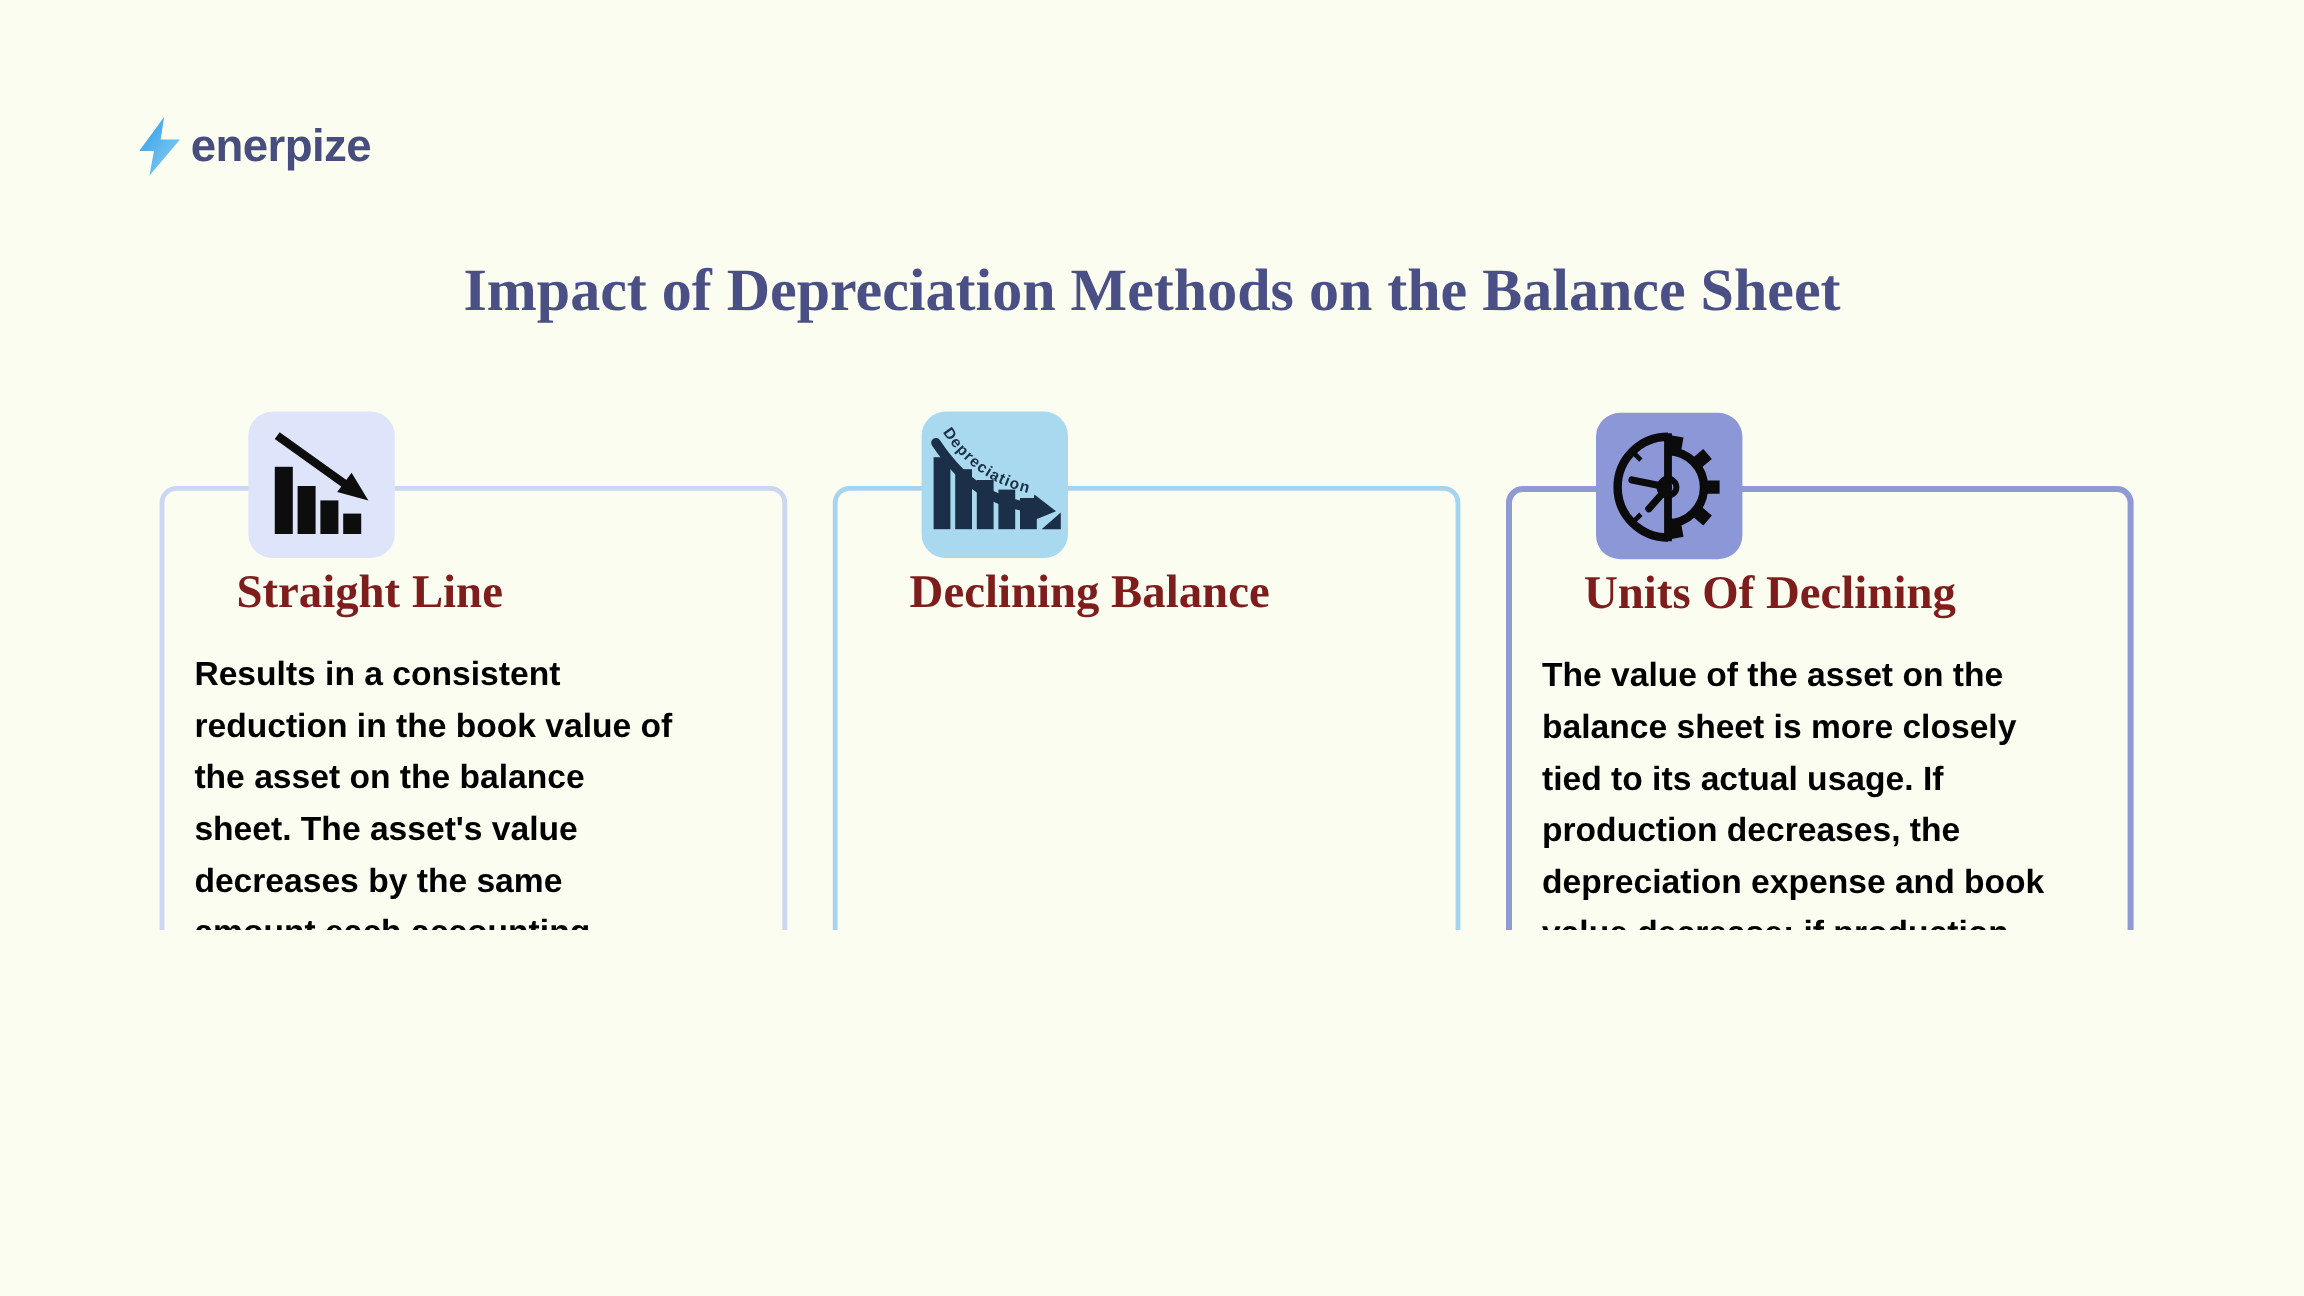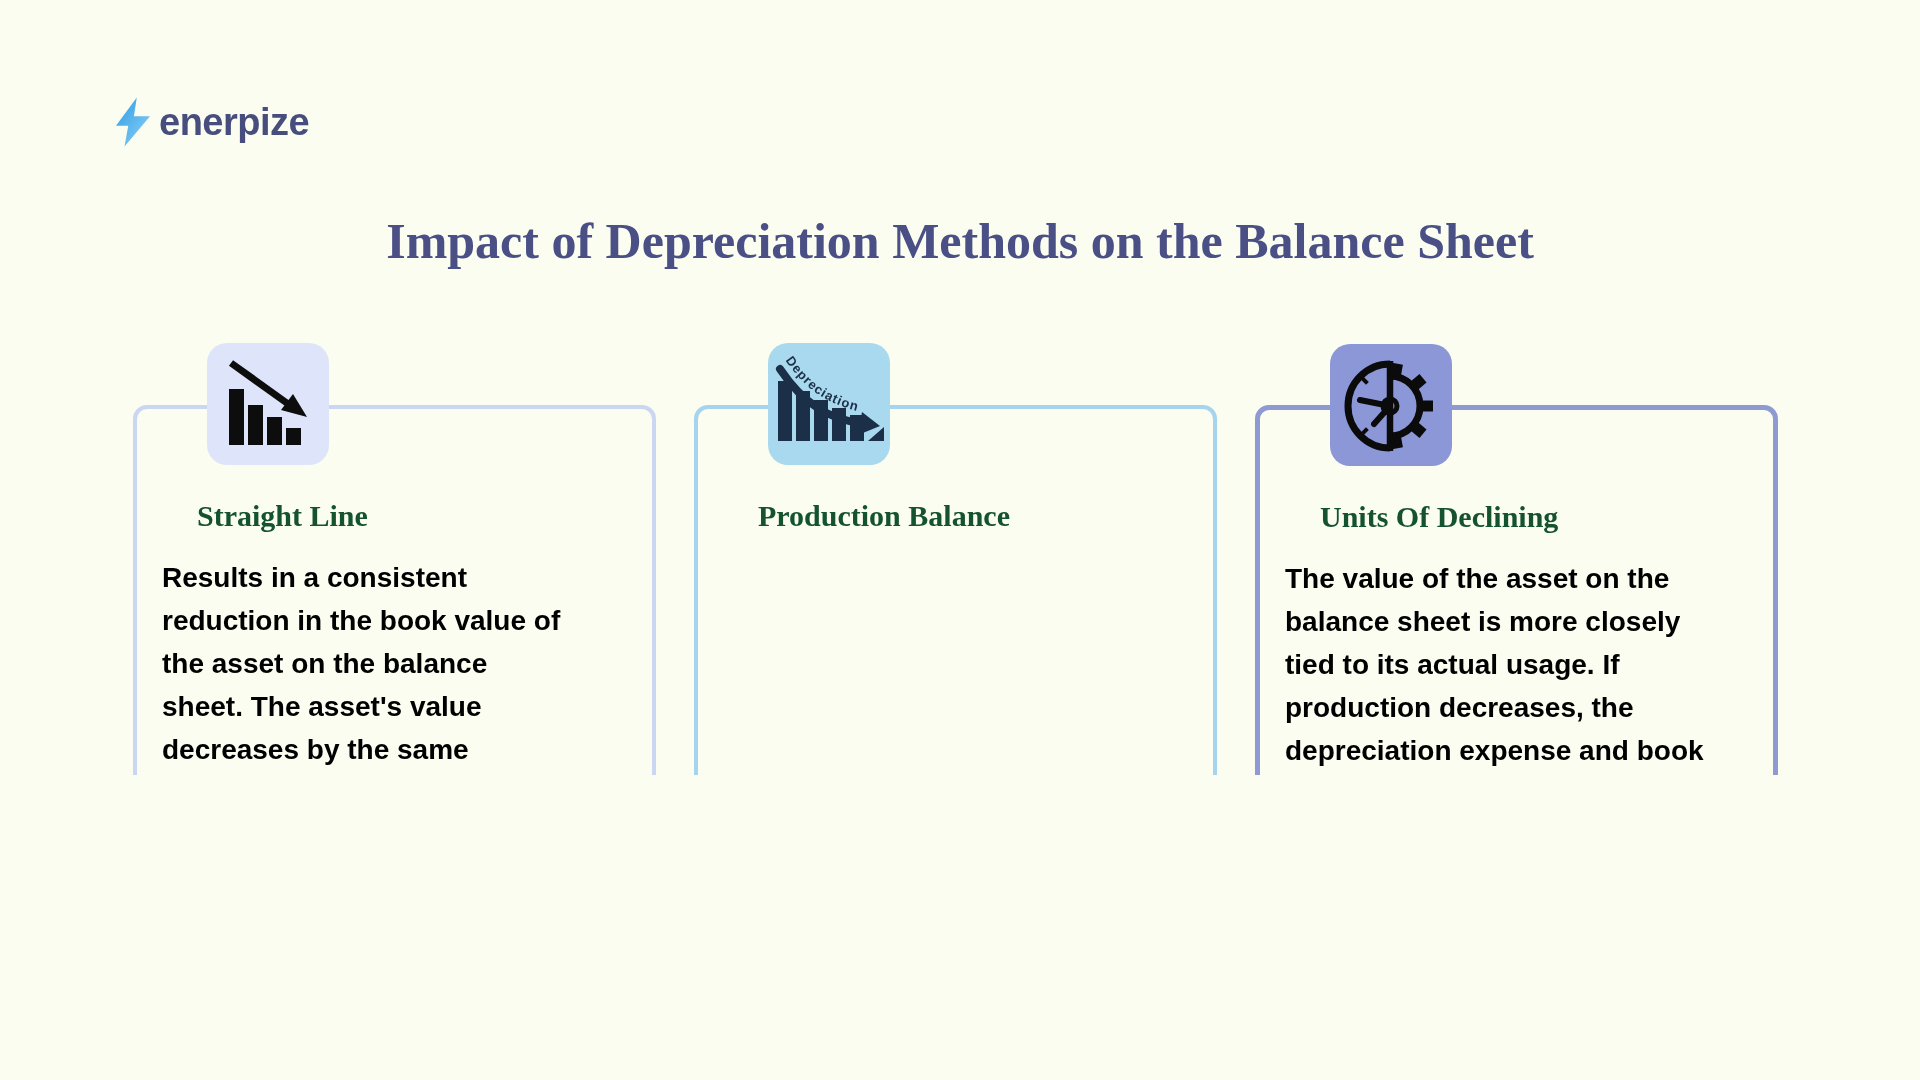--- a/index.html
+++ b/index.html
@@ -23,22 +23,22 @@
     position:relative; width:523px; height:530px; background:#fafdf0;
     border:4px solid #ccd; border-radius:14px;
   }
   .card.card-3 { border-width:5px; }
   .tile {
     position:absolute; top:-66px; left:70px; width:122px; height:122px;
     border-radius:20px; display:flex; align-items:center; justify-content:center;
   }
   .tile svg { width:122px; height:122px; display:block; }
   .card h2 {
-    margin:90px 0 0 60px; font-family:"Liberation Serif","DejaVu Serif",serif;
-    font-weight:bold; font-size:30px; line-height:1.1; color:#14532d;
+    margin:64px 0 0 60px; font-family:"Liberation Serif","DejaVu Serif",serif;
+    font-weight:bold; font-size:39px; line-height:1.1; color:#7f1d1d;
   }
   .card p {
     margin:24px 0 0 25px; font-size:28px; font-weight:bold; color:#000000;
     line-height:43px; white-space:pre;
   }
 </style>
 </head>
 <body>
 
 <div class="page" style="background: rgb(250, 253, 240);">
@@ -95,21 +95,21 @@
             <polygon points="100,98 116,98 116,84"></polygon>
             <polygon points="112,83 90,92 94,69"></polygon>
           </g>
           <path d="M12,26 C36,62 62,76 92,80" fill="none" stroke="#1b3048" stroke-width="8" stroke-linecap="round"></path>
           <path id="deprec-text-path" d="M14,12 C38,50 64,64 104,71" fill="none" stroke="none"></path>
           <text font-size="13" font-weight="bold" fill="#1b3048" letter-spacing="1" font-family="Liberation Sans, sans-serif">
             <textPath href="#deprec-text-path" startOffset="6">Depreciation</textPath>
           </text>
         </svg>
       </div>
-      <h2>Production Balance</h2>
+      <h2>Declining Balance</h2>
     </section>
 
     <section class="card card-3" style="border-color: rgb(142, 154, 209);">
       <div class="tile" style="background: rgb(139, 151, 214);">
         <svg viewBox="0 0 122 122" aria-hidden="true">
           <g stroke="#0b0b0b" fill="none">
             <path d="M60,20 A42,42 0 1 0 60,104" stroke-width="7"></path>
             <line x1="60" y1="17" x2="60" y2="107" stroke-width="6.5"></line>
             <line x1="37.4" y1="39.4" x2="31.7" y2="33.7" stroke-width="4"></line>
             <line x1="37.4" y1="84.6" x2="31.7" y2="90.3" stroke-width="4"></line>

